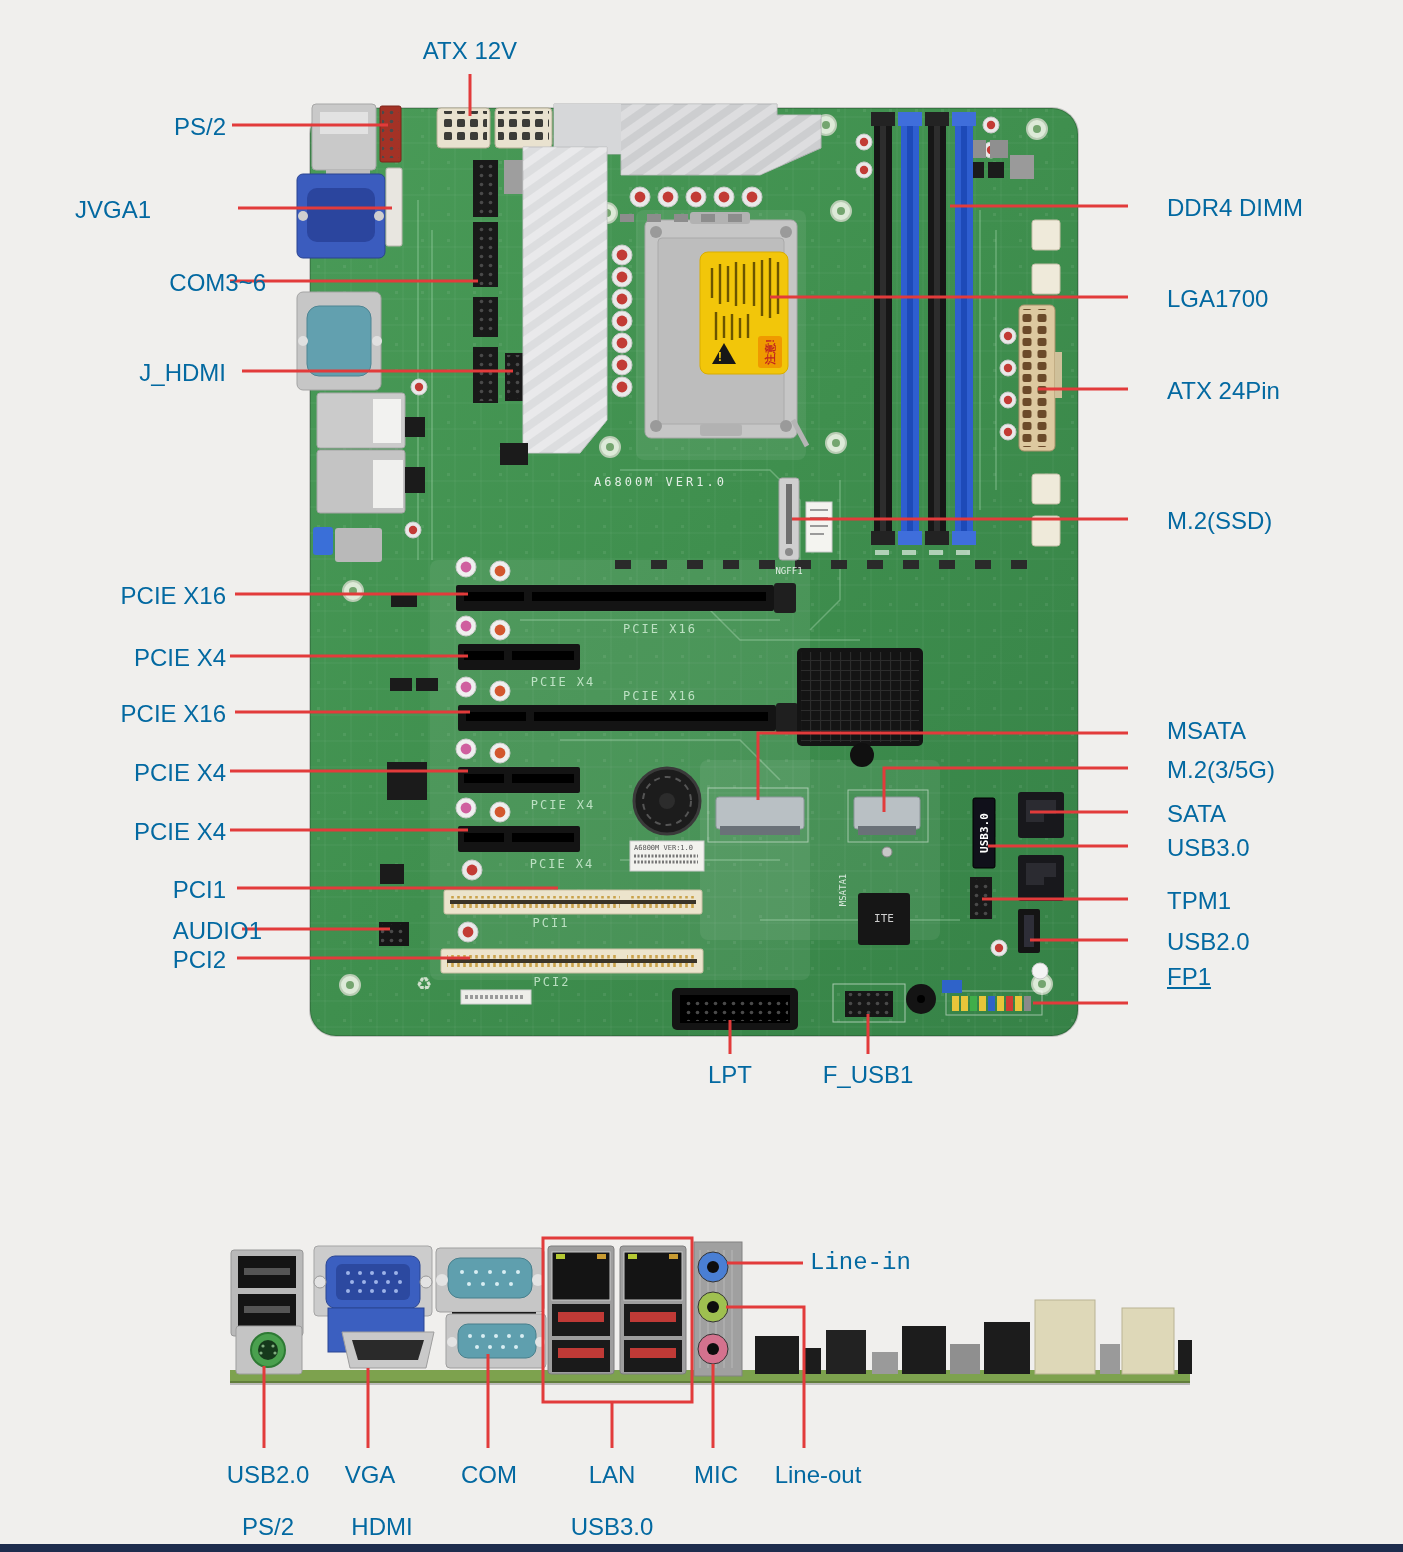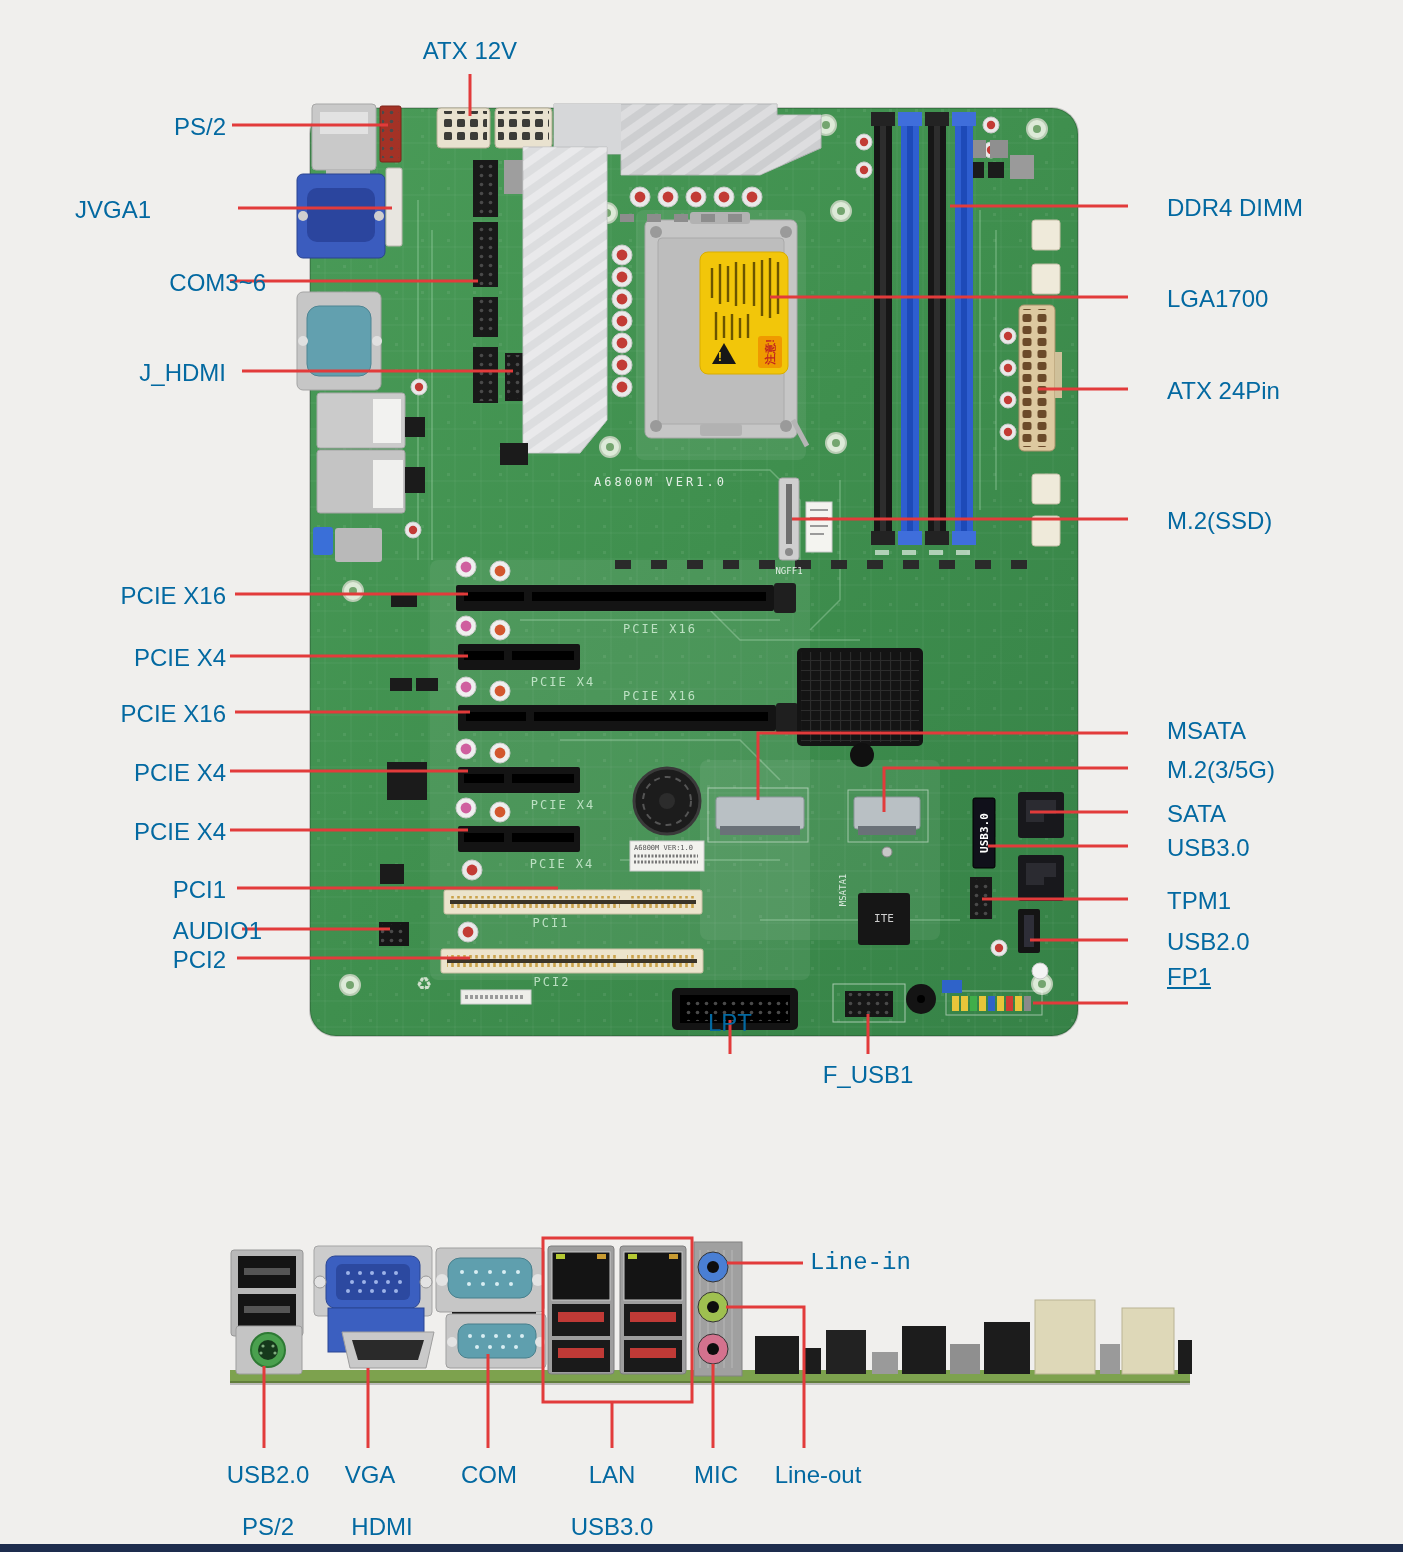--- a/index.html
+++ b/index.html
@@ -675,21 +675,21 @@
 <div class="lbl lbl-right" style="top:374px;">ATX 24Pin</div>
 <div class="lbl lbl-right" style="top:504px;">M.2(SSD)</div>
 <div class="lbl lbl-right" style="top:714px;">MSATA</div>
 <div class="lbl lbl-right" style="top:753px;">M.2(3/5G)</div>
 <div class="lbl lbl-right" style="top:797px;">SATA</div>
 <div class="lbl lbl-right" style="top:831px;">USB3.0</div>
 <div class="lbl lbl-right" style="top:884px;">TPM1</div>
 <div class="lbl lbl-right" style="top:925px;">USB2.0</div>
 <div class="lbl lbl-right" style="top:960px;text-decoration:underline;">FP1</div>
 
-<div class="lbl lbl-center" style="left:675px; top:1006px; width:110px;">LPT</div>
+<div class="lbl lbl-center" style="left:675px; top:1058px; width:110px;">LPT</div>
 <div class="lbl lbl-center" style="left:800px; top:1058px; width:136px;">F_USB1</div>
 
 <div class="lbl" style="left:810px; top:1246px;font-family:Liberation Mono, monospace;">Line-in</div>
 
 <div class="lbl lbl-center" style="left:196px; top:1458px; width:144px;">USB2.0</div>
 <div class="lbl lbl-center" style="left:318px; top:1458px; width:104px;">VGA</div>
 <div class="lbl lbl-center" style="left:427px; top:1458px; width:124px;">COM</div>
 <div class="lbl lbl-center" style="left:550px; top:1458px; width:124px;">LAN</div>
 <div class="lbl lbl-center" style="left:664px; top:1458px; width:104px;">MIC</div>
 <div class="lbl lbl-center" style="left:744px; top:1458px; width:148px;">Line-out</div>

